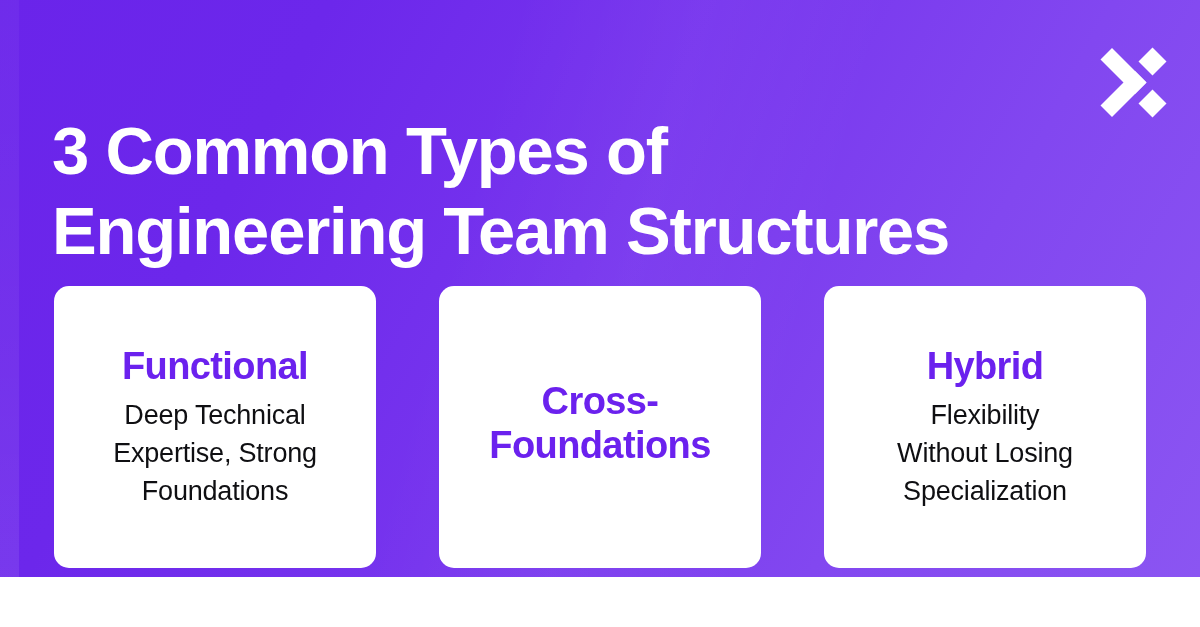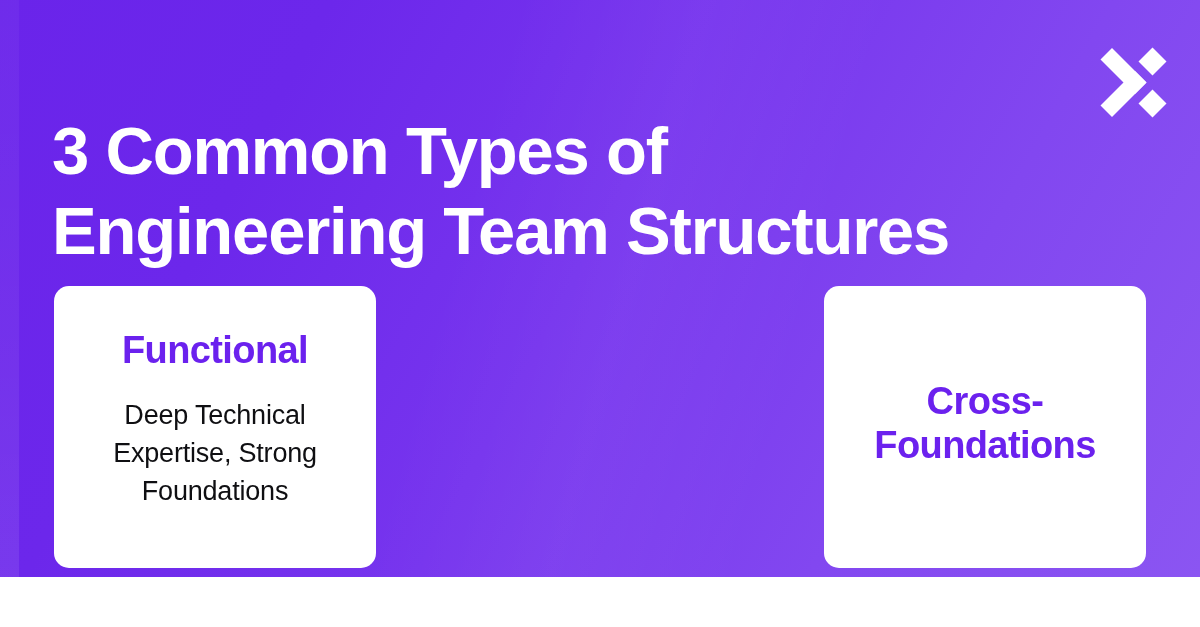--- a/index.html
+++ b/index.html
@@ -112,21 +112,21 @@
     letter-spacing: -0.6px;
     margin: 0 0 8px 0;
     white-space: pre-line;
   }
   .card-body {
     color: #0f0f12;
     font-size: 27px;
     line-height: 38px;
     font-weight: 400;
     letter-spacing: -0.2px;
-    margin: 16px;
+    margin: 0;
     white-space: pre-line;
   }
 </style>
 </head>
 <body>
 
 <div id="poster">
 
   <div id="edge-strip"></div>
   <div id="sheen"></div>
@@ -155,16 +155,22 @@
       <div class="card-body">Deep Technical
 Expertise, Strong
 Foundations</div>
     </div>
 
     <div class="card">
       <div class="card-heading">Cross-
 Foundations</div>
     </div>
 
+    <div class="card">
+      <div class="card-heading">Hybrid</div>
+      <div class="card-body">Flexibility
+Without Losing
+Specialization</div>
+    </div>
 
   </div>
 
 </div>
 
 </body></html>

